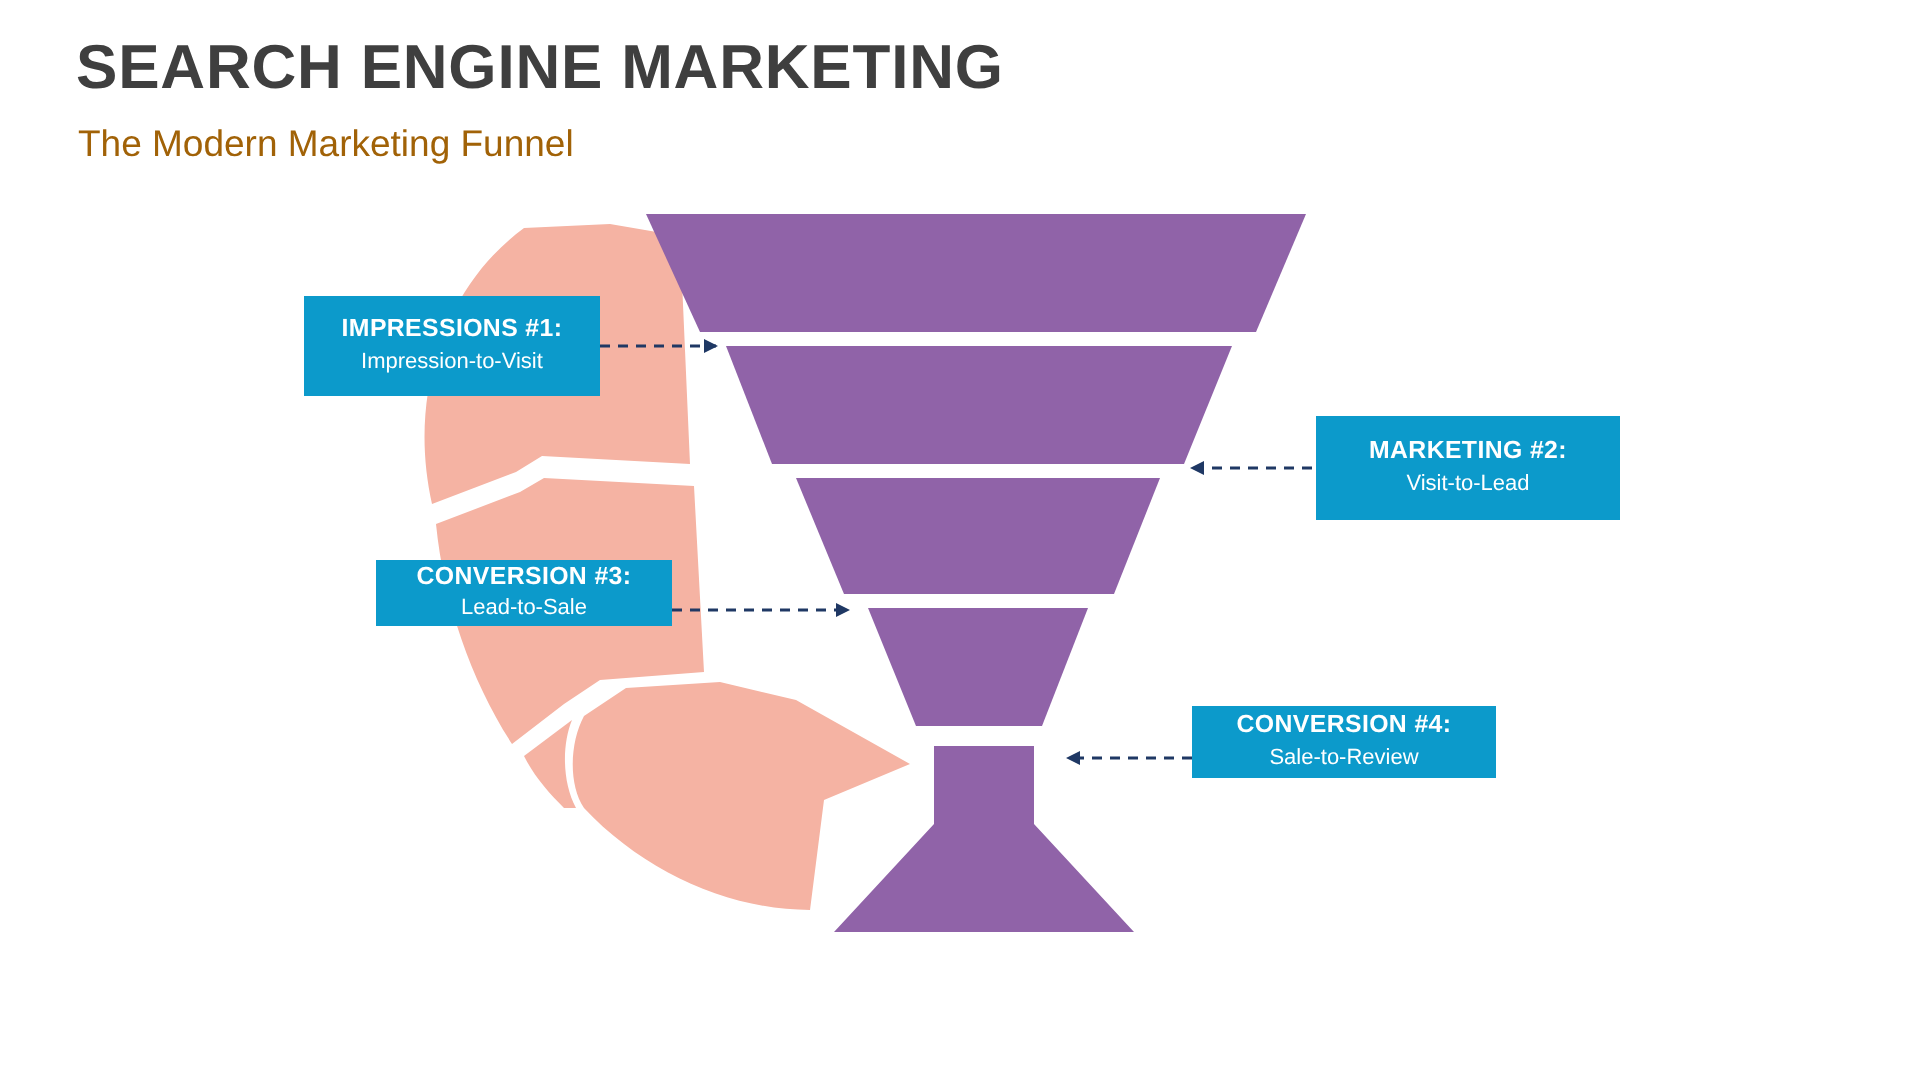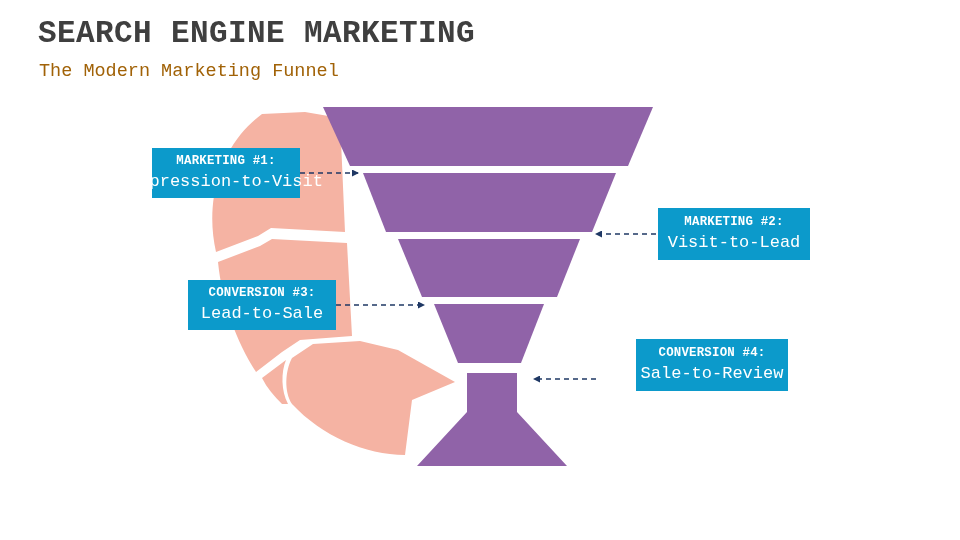--- a/index.html
+++ b/index.html
@@ -13,21 +13,20 @@
     height: 540px;
     overflow: hidden;
     font-family: "Liberation Sans", sans-serif;
     position: relative;
   }
   #slide {
     position: relative;
     width: 960px;
     height: 540px;
     background: #ffffff;
-    font-family: Liberation Mono, monospace;
   }
 
   
   #header {
     position: absolute;
     left: 38px;
     top: 16px;
     width: 860px;
   }
   #page-title {
@@ -85,21 +84,21 @@
     line-height: 1.25;
     text-align: center;
   }
   .callout .c-title {
     font-size: 12.4px;
     font-weight: bold;
     letter-spacing: 0.2px;
     white-space: nowrap;
   }
   .callout .c-sub {
-    font-size: 17px;
+    font-size: 11px;
     font-weight: normal;
     margin-top: 2px;
     white-space: nowrap;
   }
 </style>
 </head>
 <body>
 
 <div id="slide">
 
@@ -165,34 +164,34 @@
     <line x1="656" y1="234" x2="596" y2="234" stroke="#1f3864" stroke-width="1.6" stroke-dasharray="5,4" marker-end="url(#arrowLeft)"></line>
 
     <line x1="336" y1="305" x2="424" y2="305" stroke="#1f3864" stroke-width="1.6" stroke-dasharray="5,4" marker-end="url(#arrowRight)"></line>
 
     <line x1="596" y1="379" x2="534" y2="379" stroke="#1f3864" stroke-width="1.6" stroke-dasharray="5,4" marker-end="url(#arrowLeft)"></line>
   </svg>
 
   <div id="box-layer" class="layer">
 
     <div class="callout" style="left:152px; top:148px; width:148px; height:50px;">
-      <div class="c-title">MARKETING #1:</div>
+      <div class="c-title">IMPRESSIONS #1:</div>
       <div class="c-sub">Impression-to-Visit</div>
     </div>
 
     <div class="callout" style="left:658px; top:208px; width:152px; height:52px;">
       <div class="c-title">MARKETING #2:</div>
       <div class="c-sub">Visit-to-Lead</div>
     </div>
 
-    <div class="callout" style="left:188px; top:280px; width:148px; height:50px;">
+    <div class="callout" style="left:188px; top:280px; width:148px; height:33px;">
       <div class="c-title">CONVERSION #3:</div>
       <div class="c-sub">Lead-to-Sale</div>
     </div>
 
-    <div class="callout" style="left:596px; top:339px; width:152px; height:52px;margin-left:40px;">
+    <div class="callout" style="left:596px; top:353px; width:152px; height:36px;">
       <div class="c-title">CONVERSION #4:</div>
       <div class="c-sub">Sale-to-Review</div>
     </div>
 
   </div>
 
 </div>
 
 </body></html>

